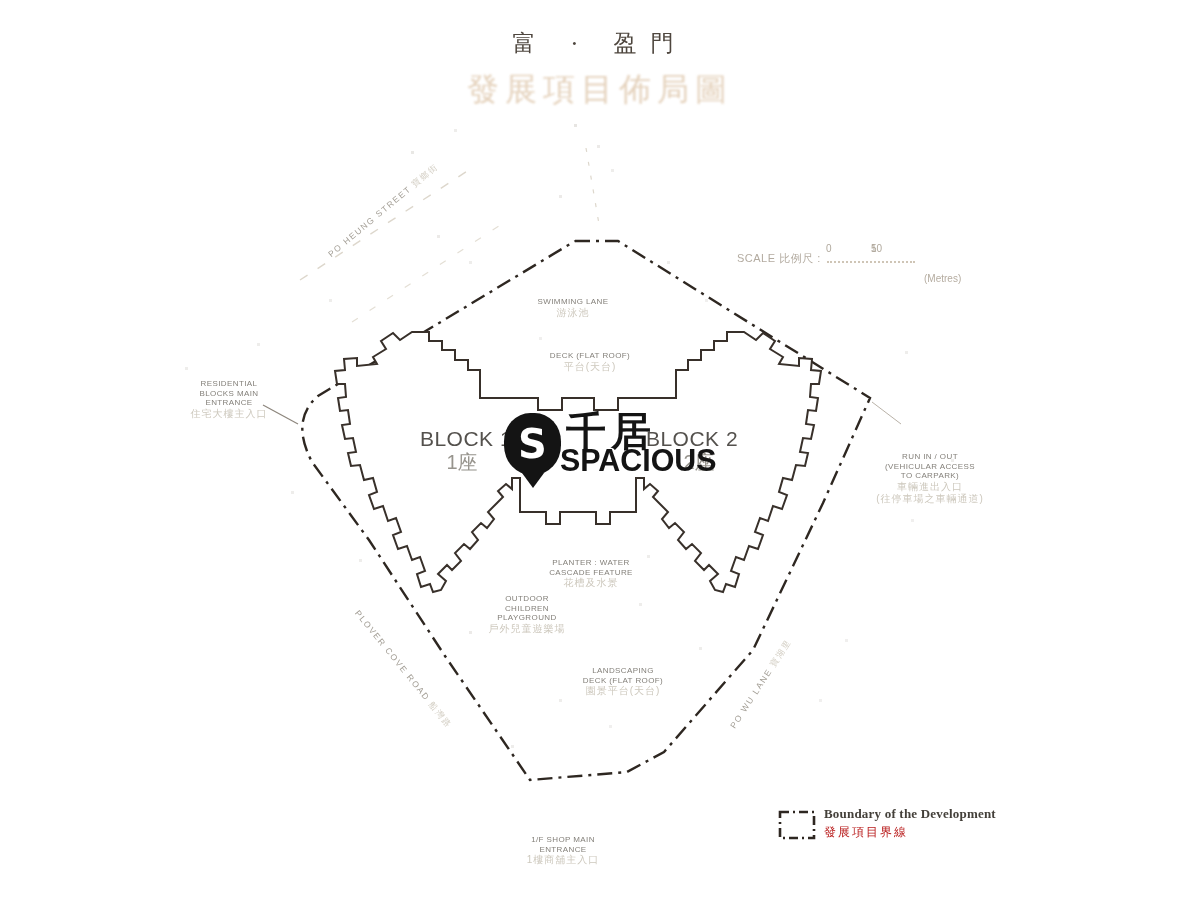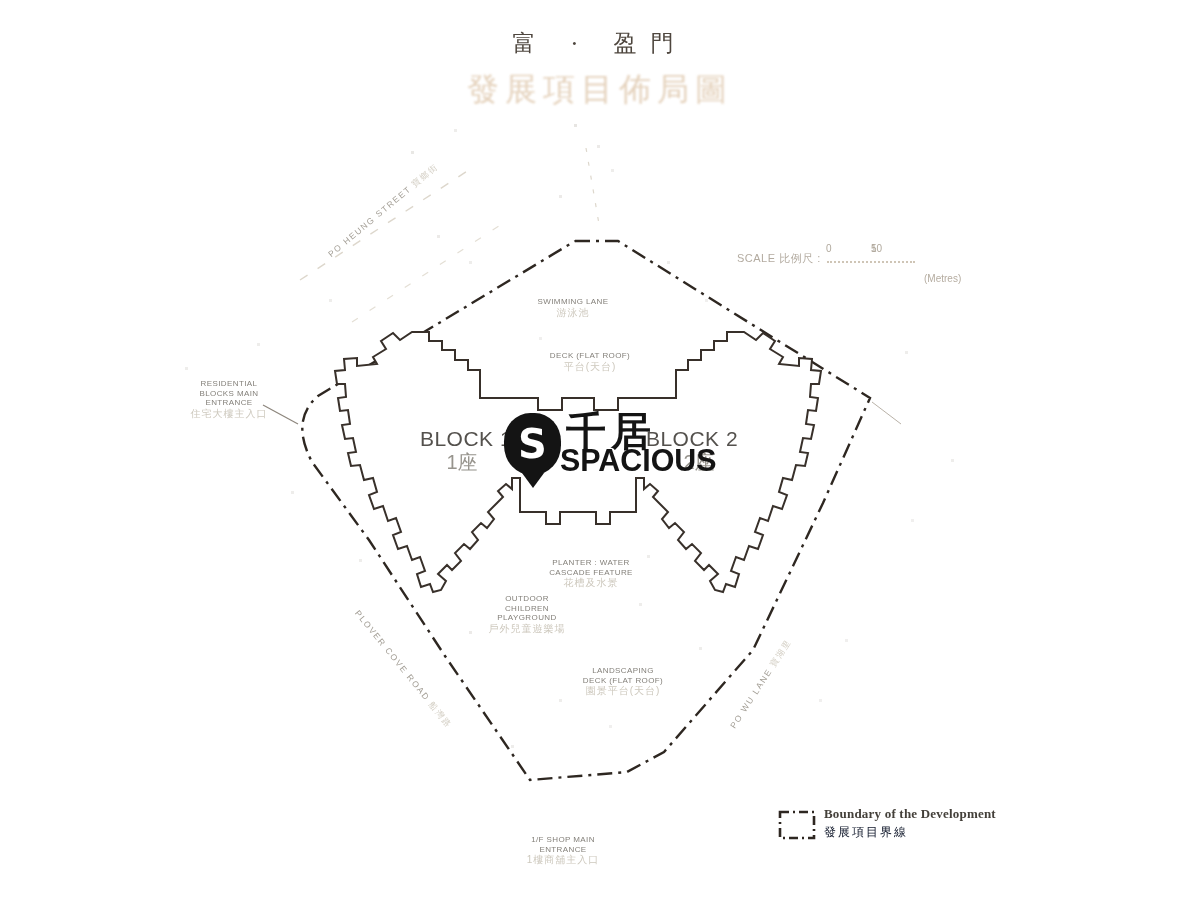--- a/index.html
+++ b/index.html
@@ -40,21 +40,21 @@
       border-radius:46% 46% 48% 48%;display:flex;align-items:center;justify-content:center;}
   .logo-s:after{content:"";position:absolute;left:50%;bottom:-13px;transform:translateX(-50%);
       width:0;height:0;border:11px solid transparent;border-top:15px solid #141414;border-bottom:0;}
   .logo-s span{color:#fff;font-size:40px;font-weight:bold;font-family:"DejaVu Sans",sans-serif;line-height:1;}
   .logo-zh{position:absolute;left:566px;top:404px;font-size:40px;font-weight:bold;color:#141414;letter-spacing:5px;white-space:nowrap;}
   .logo-en{position:absolute;left:560px;top:442px;font-size:32px;font-weight:bold;color:#141414;
       transform:scaleX(.95);transform-origin:left top;letter-spacing:0;white-space:nowrap;}
 
   
   .legend-en{position:absolute;left:824px;top:806px;font-size:13px;font-weight:600;color:#44403a;letter-spacing:.2px;font-family:Liberation Serif, serif;}
-  .legend-zh{position:absolute;left:824px;top:824px;font-size:12px;color:#0f172a;letter-spacing:2px;}
+  .legend-zh{position:absolute;left:824px;top:824px;font-size:12px;color:#b91c1c;letter-spacing:2px;}
 
   
   .noise{position:absolute;left:0;top:0;width:1px;height:1px;background:transparent;
     box-shadow:
       412px 152px 0 1px rgba(135,125,112,.18), 455px 130px 0 1px rgba(135,125,112,.14),
       575px 125px 0 1px rgba(135,125,112,.2), 598px 146px 0 1px rgba(135,125,112,.16),
       612px 170px 0 1px rgba(135,125,112,.14), 560px 196px 0 1px rgba(135,125,112,.16),
       438px 236px 0 1px rgba(135,125,112,.16), 470px 262px 0 1px rgba(135,125,112,.14),
       258px 344px 0 1px rgba(135,125,112,.14), 186px 368px 0 1px rgba(135,125,112,.14),
       906px 352px 0 1px rgba(135,125,112,.14), 952px 460px 0 1px rgba(135,125,112,.14),
@@ -145,20 +145,27 @@
     <span>LANDSCAPING
 DECK (FLAT ROOF)</span>
     <span class="zh">園景平台(天台)</span>
   </div>
   <div class="lbl" style="left:229px;top:370px">
     <span>RESIDENTIAL
 BLOCKS MAIN
 ENTRANCE</span>
     <span class="zh">住宅大樓主入口</span>
   </div>
+  <div class="lbl" style="left:930px;top:443px">
+    <span>RUN IN / OUT
+(VEHICULAR ACCESS
+TO CARPARK)</span>
+    <span class="zh">車輛進出入口
+(往停車場之車輛通道)</span>
+  </div>
   <div class="lbl" style="left:563px;top:826px">
     <span>1/F SHOP MAIN
 ENTRANCE</span>
     <span class="zh">1樓商舖主入口</span>
   </div>
 
   <div class="street" style="left:330px;top:250px;transform:rotate(-40deg);transform-origin:left center;">
     <span>PO HEUNG STREET </span><span class="zh">寶鄉街</span>
   </div>
   <div class="street" style="left:356px;top:606px;transform:rotate(51deg);transform-origin:left center;">

